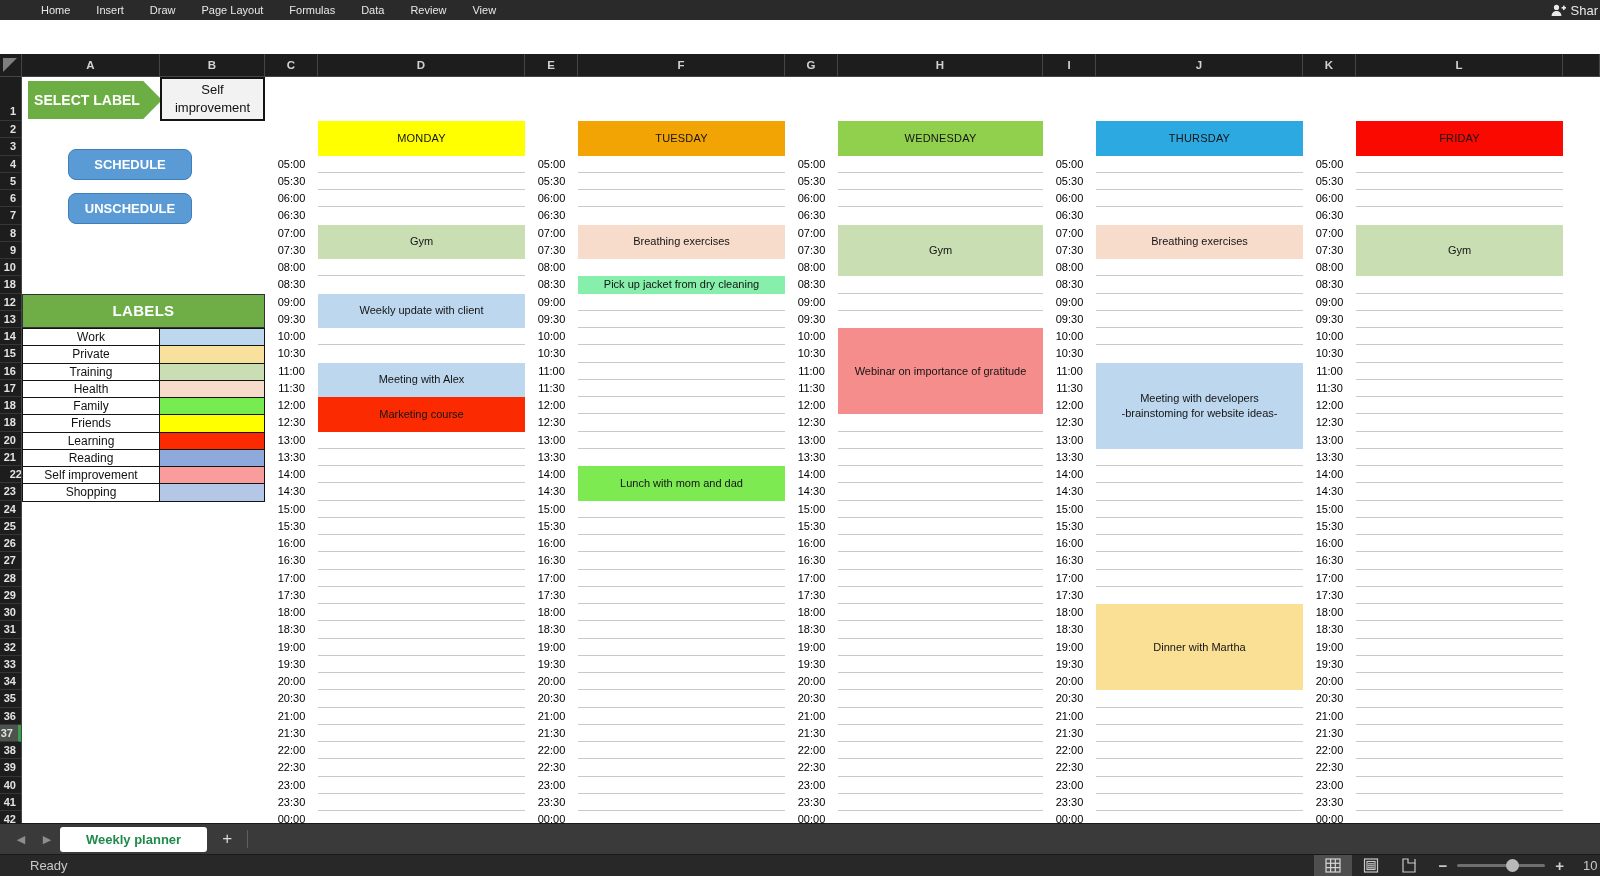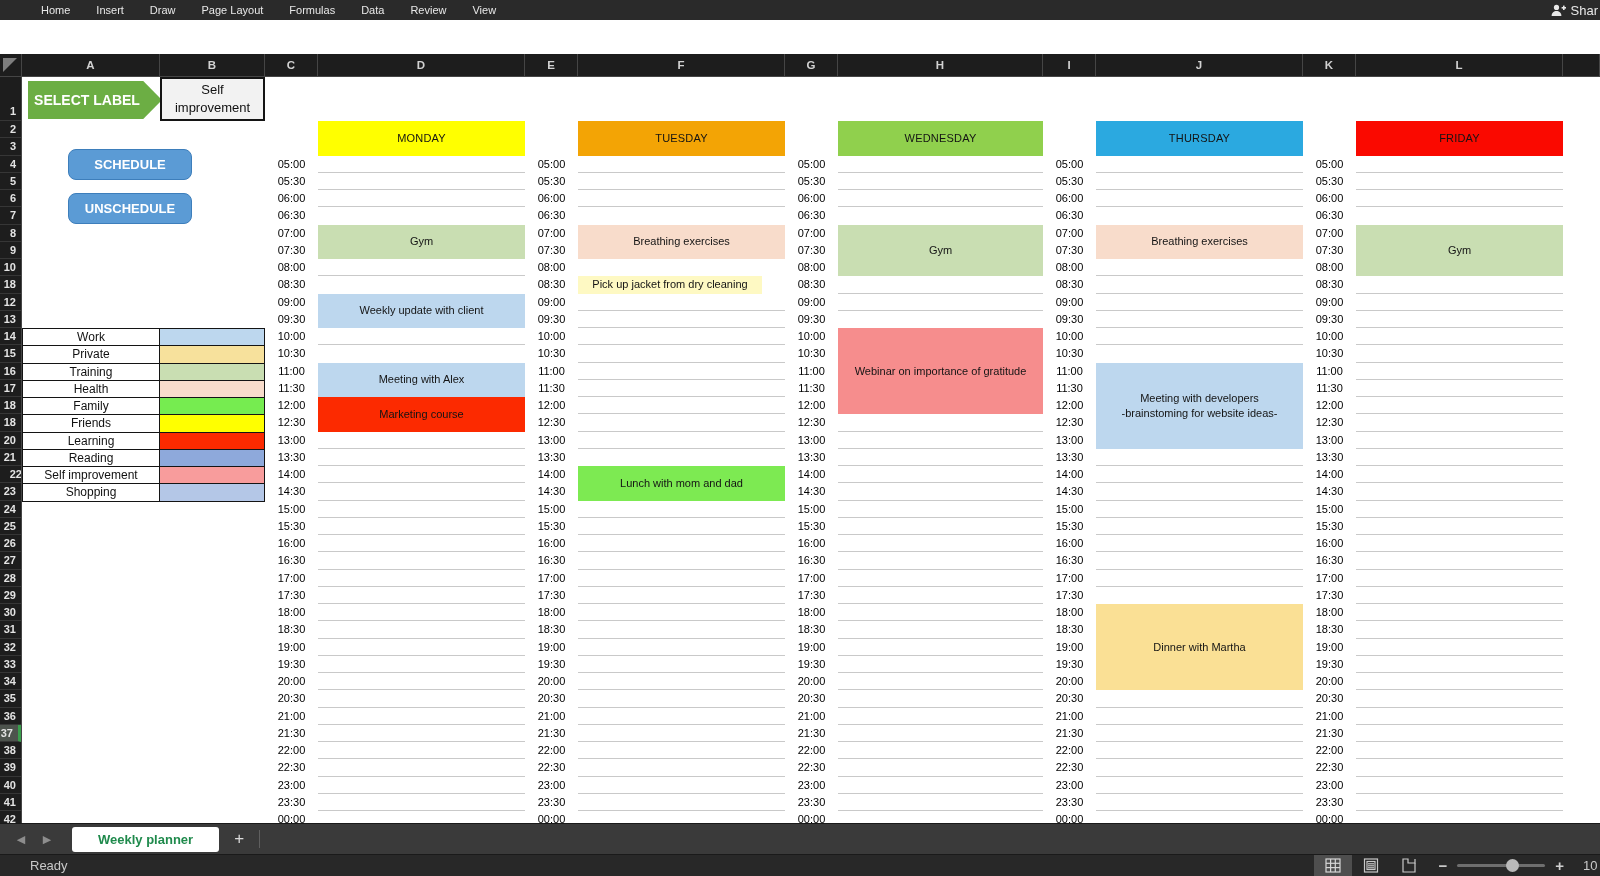--- a/index.html
+++ b/index.html
@@ -71,21 +71,21 @@
   .time-label{position:absolute;height:17.25px;line-height:17.5px;text-align:center;font-size:11px;color:#000;}
   .slot-line{position:absolute;height:1px;background:#c9c9c9;}
   .event{position:absolute;display:flex;flex-direction:column;align-items:center;justify-content:center;
          text-align:center;font-size:11px;color:#141414;line-height:1.35;box-sizing:border-box;cursor:pointer;}
 
   
   .tabbar{position:absolute;left:0;top:823px;width:1600px;height:31px;background:#3a3a3a;
           border-top:1px solid #1a1a1a;display:flex;align-items:center;box-sizing:border-box;}
   .tab-arrow{color:#8d8d8d;font-size:11px;width:26px;text-align:center;cursor:pointer;}
   .tab-arrows{display:flex;padding-left:8px;}
-  .tab-active{margin-left:12px;height:25px;background:#fff;color:#1f8a4c;font-weight:bold;font-size:13px;
+  .tab-active{height:25px;background:#fff;color:#1f8a4c;font-weight:bold;font-size:13px;
               padding:0 26px;display:flex;align-items:center;border-radius:3px;cursor:pointer;}
   .tab-add{width:40px;text-align:center;color:#dcdcdc;font-size:17px;cursor:pointer;}
   .tab-divider{width:1px;height:18px;background:#5f5f5f;}
 
   
   .statusbar{position:absolute;left:0;top:854px;width:1600px;height:22px;background:#282828;
              border-top:1px solid #1a1a1a;box-sizing:border-box;display:flex;align-items:center;color:#c9c9c9;}
   .status-ready{padding-left:30px;font-size:13px;}
   .status-right{position:absolute;right:0;top:0;height:100%;display:flex;align-items:center;}
   .view-btn{width:38px;height:100%;display:flex;align-items:center;justify-content:center;cursor:pointer;}
@@ -184,20 +184,21 @@
         <div class="rowh" style="height: 17.25px;">41</div>
         <div class="rowh" style="height: 17.25px;">42</div>
       </div>
 
     <div class="body">
 
       <div class="select-arrow" style="background: rgb(108, 174, 68);">SELECT LABEL</div>
       <div class="b1cell">Self improvement</div>
       <div class="blue-btn" style="top: 72px; background: rgb(91, 155, 213);">SCHEDULE</div>
       <div class="blue-btn" style="top: 116px; background: rgb(91, 155, 213);">UNSCHEDULE</div>
+      <div class="labels-banner" style="background: rgb(111, 173, 71);">LABELS</div>
       <div class="labels-table">
           <div class="label-row">
             <div class="label-name">Work</div>
             <div class="label-swatch" style="background: rgb(189, 215, 238);"></div>
           </div>
           <div class="label-row">
             <div class="label-name">Private</div>
             <div class="label-swatch" style="background: rgb(247, 225, 156);"></div>
           </div>
           <div class="label-row">
@@ -349,21 +350,21 @@
         <div class="time-label" style="left: 503px; top: 630.5px; width: 53px;">21:00</div>
         <div class="time-label" style="left: 503px; top: 647.75px; width: 53px;">21:30</div>
         <div class="time-label" style="left: 503px; top: 665px; width: 53px;">22:00</div>
         <div class="time-label" style="left: 503px; top: 682.25px; width: 53px;">22:30</div>
         <div class="time-label" style="left: 503px; top: 699.5px; width: 53px;">23:00</div>
         <div class="time-label" style="left: 503px; top: 716.75px; width: 53px;">23:30</div>
         <div class="time-label" style="left: 503px; top: 734px; width: 53px;">00:00</div>
         <div class="event" style="left: 556px; top: 147.5px; width: 207px; height: 34.5px; background: rgb(248, 220, 203);">
           <div>Breathing exercises</div>
         </div>
-        <div class="event" style="left: 556px; top: 199.25px; width: 184px; height: 17.25px; background: #fef9c3;">
+        <div class="event" style="left: 556px; top: 199.25px; width: 207px; height: 17.25px; background: #86efac;">
           <div>Pick up jacket from dry cleaning</div>
         </div>
         <div class="event" style="left: 556px; top: 389px; width: 207px; height: 34.5px; background: rgb(125, 234, 82);">
           <div>Lunch with mom and dad</div>
         </div>
         <div class="slot-line" style="left: 556px; top: 94.75px; width: 207px;"></div>
         <div class="slot-line" style="left: 556px; top: 112px; width: 207px;"></div>
         <div class="slot-line" style="left: 556px; top: 129.25px; width: 207px;"></div>
         <div class="slot-line" style="left: 556px; top: 232.75px; width: 207px;"></div>
         <div class="slot-line" style="left: 556px; top: 250px; width: 207px;"></div>

